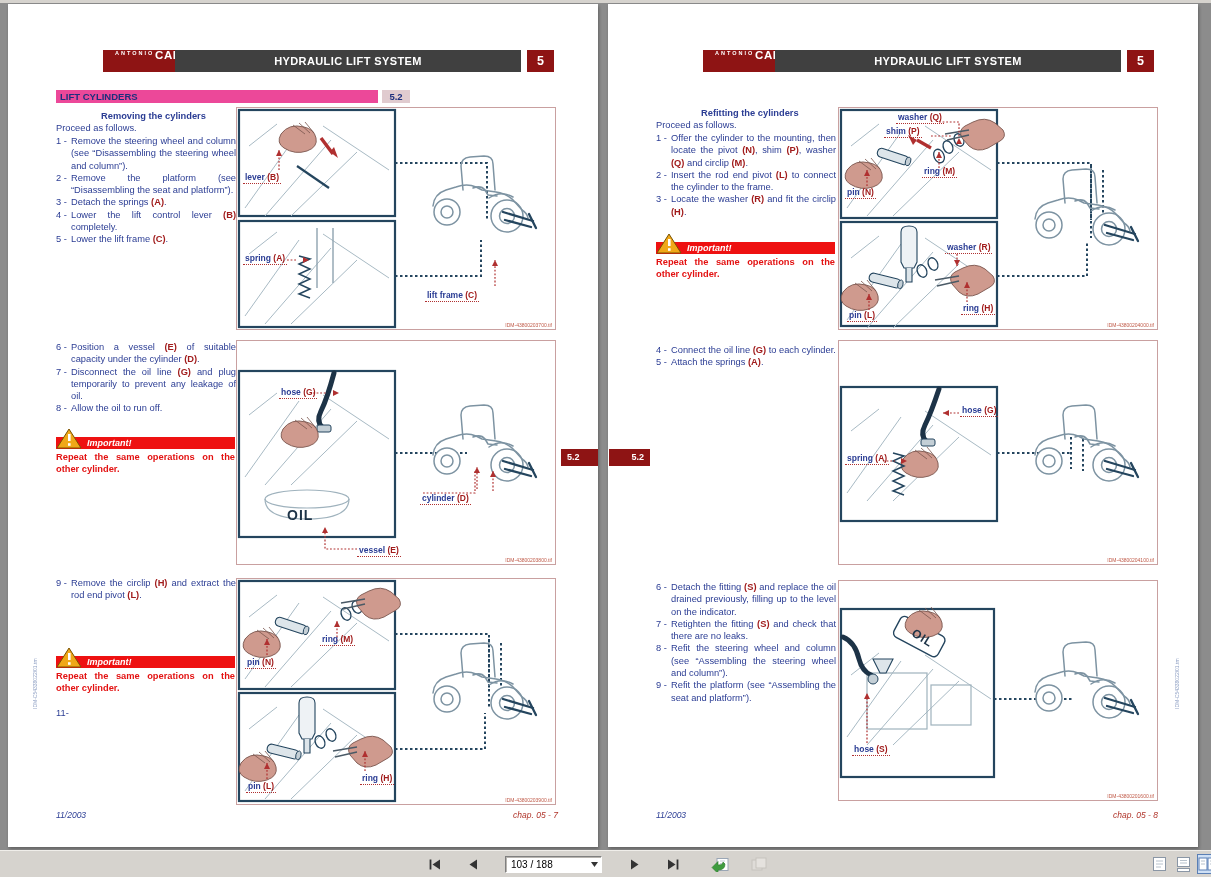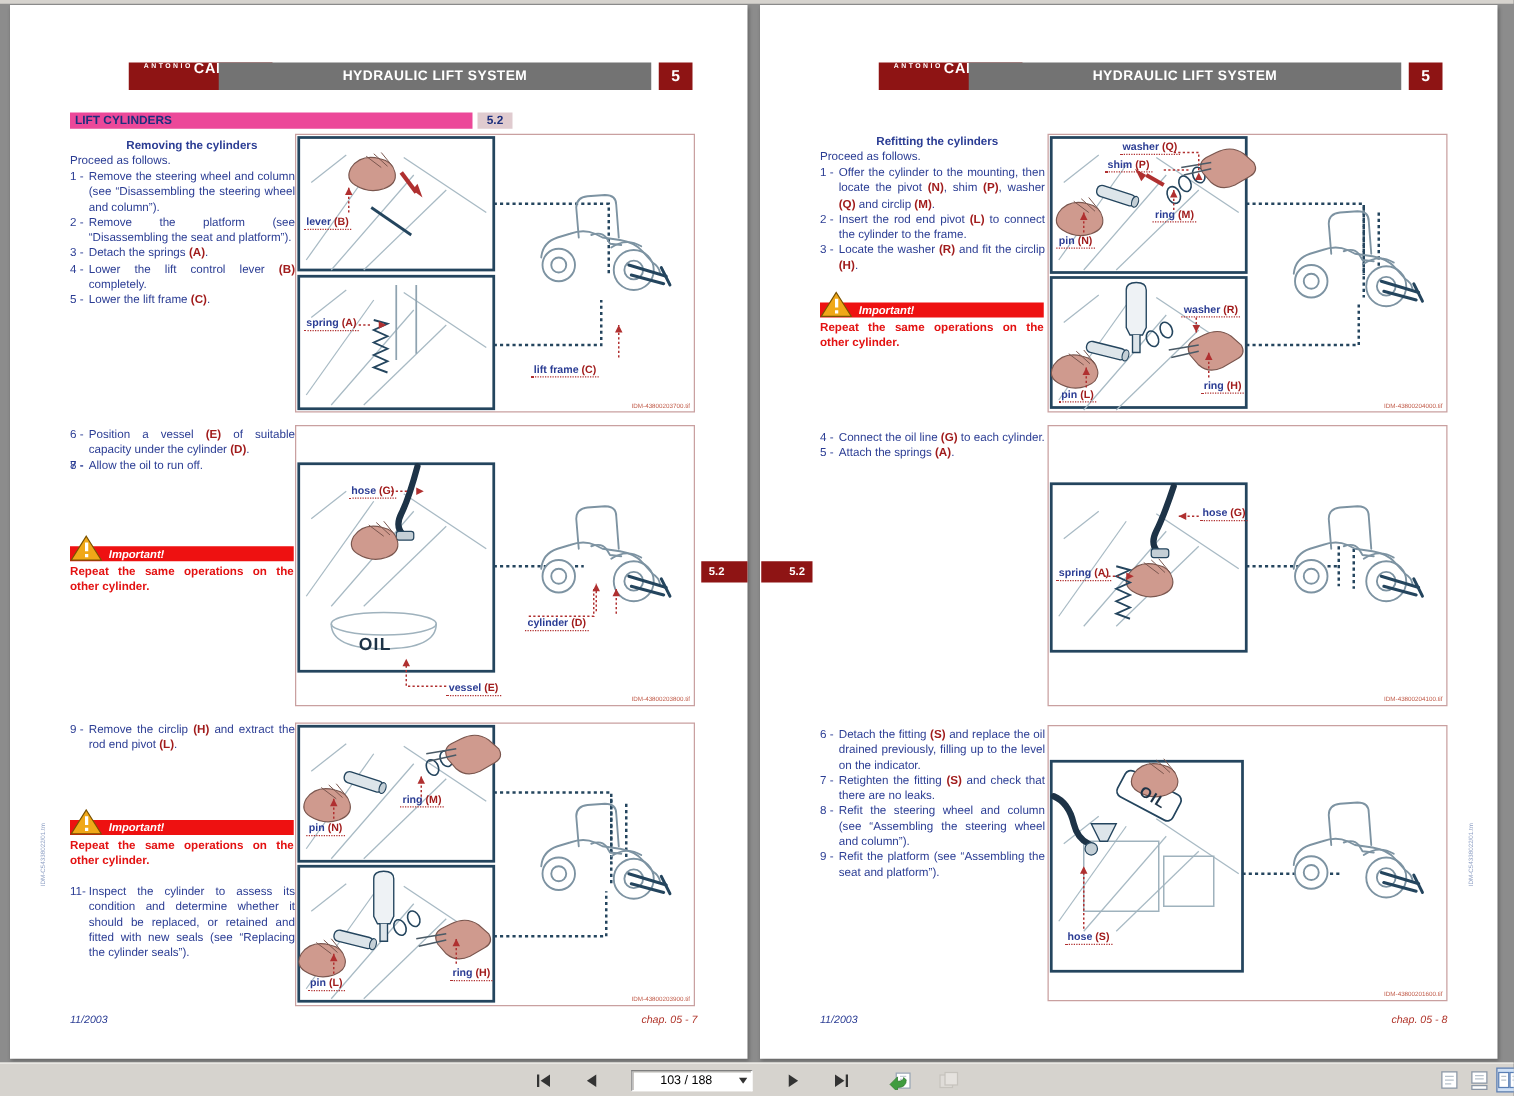--- a/index.html
+++ b/index.html
@@ -5,21 +5,21 @@
   html,body{margin:0;padding:0;}
   body{width:1211px;height:877px;background:#8c8c8c;font-family:"Liberation Sans",sans-serif;overflow:hidden;position:relative;}
   #root{position:absolute;inset:0;}
   .topstrip{position:absolute;left:0;top:0;width:100%;height:3px;background:#d6d3ce;}
   .page{position:absolute;top:4px;width:590px;height:843px;background:#fff;box-shadow:1px 2px 3px rgba(0,0,0,.3);}
   
   .hdr-logo{position:absolute;left:48px;top:46px;width:115px;height:22px;background:#8e1414;color:#fff;display:flex;justify-content:space-between;padding-left:12px;box-sizing:border-box;margin-left:47px;}
   .b1{font-size:5.5px;letter-spacing:2px;font-weight:bold;line-height:6px;}
   .b2{font-size:11.5px;font-weight:bold;letter-spacing:.6px;line-height:11px;}
   .gear{position:absolute;right:6px;top:4px;}
-  .hdr-title{position:absolute;left:167px;top:46px;width:346px;height:22px;background:#737373;color:#fff;text-align:center;line-height:22px;font-weight:bold;font-size:11px;letter-spacing:.4px;}
+  .hdr-title{position:absolute;left:167px;top:46px;width:346px;height:22px;background:#404040;color:#fff;text-align:center;line-height:22px;font-weight:bold;font-size:11px;letter-spacing:.4px;}
   .hdr-num{position:absolute;left:519px;top:46px;width:27px;height:22px;background:#8e1414;color:#fff;text-align:center;line-height:22px;font-weight:bold;font-size:12.5px;}
   
   .sec-bar{position:absolute;left:48px;top:86px;width:322px;height:13px;background:#ec4899;color:#1d2f7d;font-weight:bold;font-size:9.5px;line-height:13px;padding-left:4px;box-sizing:border-box;}
   .sec-num{position:absolute;left:374px;top:86px;width:28px;height:13px;background:#e0cbcf;color:#1d2f7d;font-weight:bold;font-size:9.5px;line-height:13px;text-align:center;}
   
   .tcol{position:absolute;left:48px;width:180px;font-size:9.3px;line-height:12.3px;color:#2b3d94;}
   .bold{font-weight:bold;margin-left:45px;}
   .step{position:relative;padding-left:15px;text-align:justify;}
   .step .num{position:absolute;left:0;top:0;}
   .ref{color:#a11c1c;font-weight:bold;}
@@ -39,21 +39,21 @@
   
   .foot-date{position:absolute;left:48px;top:806px;font-size:8.5px;font-style:italic;color:#2b3d94;}
   .foot-chap{position:absolute;right:40px;top:806px;font-size:8.5px;font-style:italic;color:#b0342a;}
   .mnote{position:absolute;font-size:5px;color:#8fa0c4;transform:rotate(-90deg);transform-origin:0 0;white-space:nowrap;}
   
   .tab52{position:absolute;top:449px;height:17px;background:#8e1414;color:#fff;font-weight:bold;font-size:9px;line-height:17px;box-sizing:border-box;}
   .tabL{left:561px;width:37px;padding-left:6px;}
   .tabR{left:609px;width:41px;text-align:right;padding-right:6px;}
   
   .toolbar{position:absolute;left:0;top:850px;width:100%;height:27px;background:#d6d3ce;border-top:1px solid #f0eeea;}
-  .nav-group{position:absolute;left:424px;top:3px;display:flex;align-items:center;gap:19px;text-align:center;}
+  .nav-group{position:absolute;left:424px;top:3px;display:flex;align-items:center;gap:19px;}
   .tbtn{width:20px;height:20px;display:flex;align-items:center;justify-content:center;cursor:default;}
   .combo{width:97px;height:17px;background:#fff;border:1px solid #7f7f7f;border-bottom-color:#fff;border-right-color:#fff;box-shadow:inset 1px 1px 0 #b8b5b0;display:flex;align-items:center;box-sizing:border-box;margin:0 3px;}
   .combo .cval{flex:1;font-size:10px;color:#000;padding-left:5px;}
   .combo .carr{width:14px;height:100%;display:flex;align-items:center;justify-content:center;}
   .layout-group{position:absolute;left:1150px;top:4px;display:flex;gap:5px;align-items:center;}
   .licon{width:19px;height:18px;display:flex;align-items:center;justify-content:center;}
   .licon.sel{background:#cfe0f5;outline:1px solid #5a7fb5;}
 </style>
 </head>
 <body>
@@ -131,21 +131,21 @@
     <div class="tcol" style="top:131px">
       <div class="step"><span class="num">1 -</span><span class="rt">Remove the steering wheel and column (see “Disassembling the steering wheel and column”).</span></div>
       <div class="step"><span class="num">2 -</span><span class="rt">Remove the platform (see “Disassembling the seat and platform”).</span></div>
       <div class="step"><span class="num">3 -</span><span class="rt">Detach the springs <span class="ref">(A)</span>.</span></div>
       <div class="step"><span class="num">4 -</span><span class="rt">Lower the lift control lever <span class="ref">(B)</span> completely.</span></div>
       <div class="step"><span class="num">5 -</span><span class="rt">Lower the lift frame <span class="ref">(C)</span>.</span></div>
     </div>
 
     <div class="tcol" style="top:337px">
       <div class="step"><span class="num">6 -</span><span class="rt">Position a vessel <span class="ref">(E)</span> of suitable capacity under the cylinder <span class="ref">(D)</span>.</span></div>
-      <div class="step"><span class="num">7 -</span></div>
+      <div class="step"><span class="num">7 -</span><span class="rt">Disconnect the oil line <span class="ref">(G)</span> and plug temporarily to prevent any leakage of oil.</span></div>
       <div class="step"><span class="num">8 -</span><span class="rt">Allow the oil to run off.</span></div>
     </div>
 
     <div class="imp" style="top:426px">
       <div class="imp-bar">
         <svg class="imp-tri" width="26" height="21">
             <path d="M13,1 L25,20 H1 z" fill="#f0a818" stroke="#7a5200" stroke-width="1"></path>
             <rect x="12" y="6" width="2.6" height="7" fill="#fff"></rect>
             <rect x="12" y="15.2" width="2.6" height="2.6" fill="#fff"></rect>
           </svg>
@@ -164,21 +164,21 @@
             <path d="M13,1 L25,20 H1 z" fill="#f0a818" stroke="#7a5200" stroke-width="1"></path>
             <rect x="12" y="6" width="2.6" height="7" fill="#fff"></rect>
             <rect x="12" y="15.2" width="2.6" height="2.6" fill="#fff"></rect>
           </svg>
         <div class="imp-label">Important!</div>
       </div>
       <div class="imp-text">Repeat the same operations on the other cylinder.</div>
     </div>
 
     <div class="tcol" style="top:703px">
-      <div class="step"><span class="num">11-</span><span class="rt">Inspect the cylinder to assess its condition and determine whether it should be replaced, or retained and fitted with new seals (see “Replacing the cylinder seals”).</span></div>
+      <div class="step"><span class="num">11-</span></div>
     </div>
 
     <div class="fig" style="left:228px;top:103px;height:223px">
       <svg class="art" width="318" height="221" viewBox="0 0 318 221">
         <rect x="2" y="2" width="156" height="106" fill="#fff" stroke="#24455e" stroke-width="2.2"></rect>
         <rect x="2" y="113" width="156" height="106" fill="#fff" stroke="#24455e" stroke-width="2.2"></rect>
         <g clip-path="none">
             <use href="#mlines" x="4" y="4"></use>
           </g>
         <use href="#mlines" x="4" y="112"></use>

